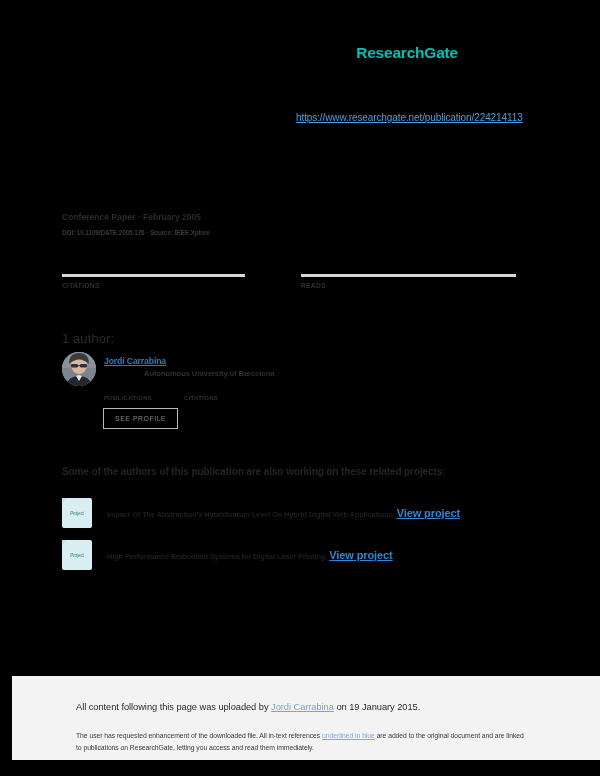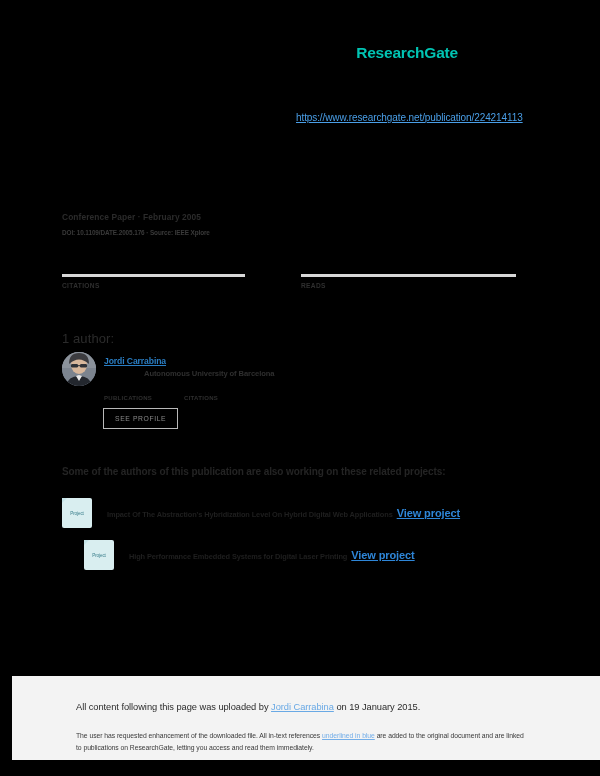--- a/index.html
+++ b/index.html
@@ -191,21 +191,21 @@
     letter-spacing: -0.1px;
     white-space: nowrap;
   }
   .project-row {
     position: absolute;
     left: 62px;
     width: 460px;
     height: 30px;
   }
   .project-row.r0 { top: 498px; }
-  .project-row.r1 { top: 540px; margin-left: 22px; }
+  .project-row.r1 { top: 540px; }
   .project-icon {
     position: absolute;
     left: 0; top: 0;
     width: 30px; height: 30px;
     background: #d9eef0;
     border-radius: 2px;
     display: flex;
     align-items: center;
     justify-content: center;
     font-size: 4.6px;

